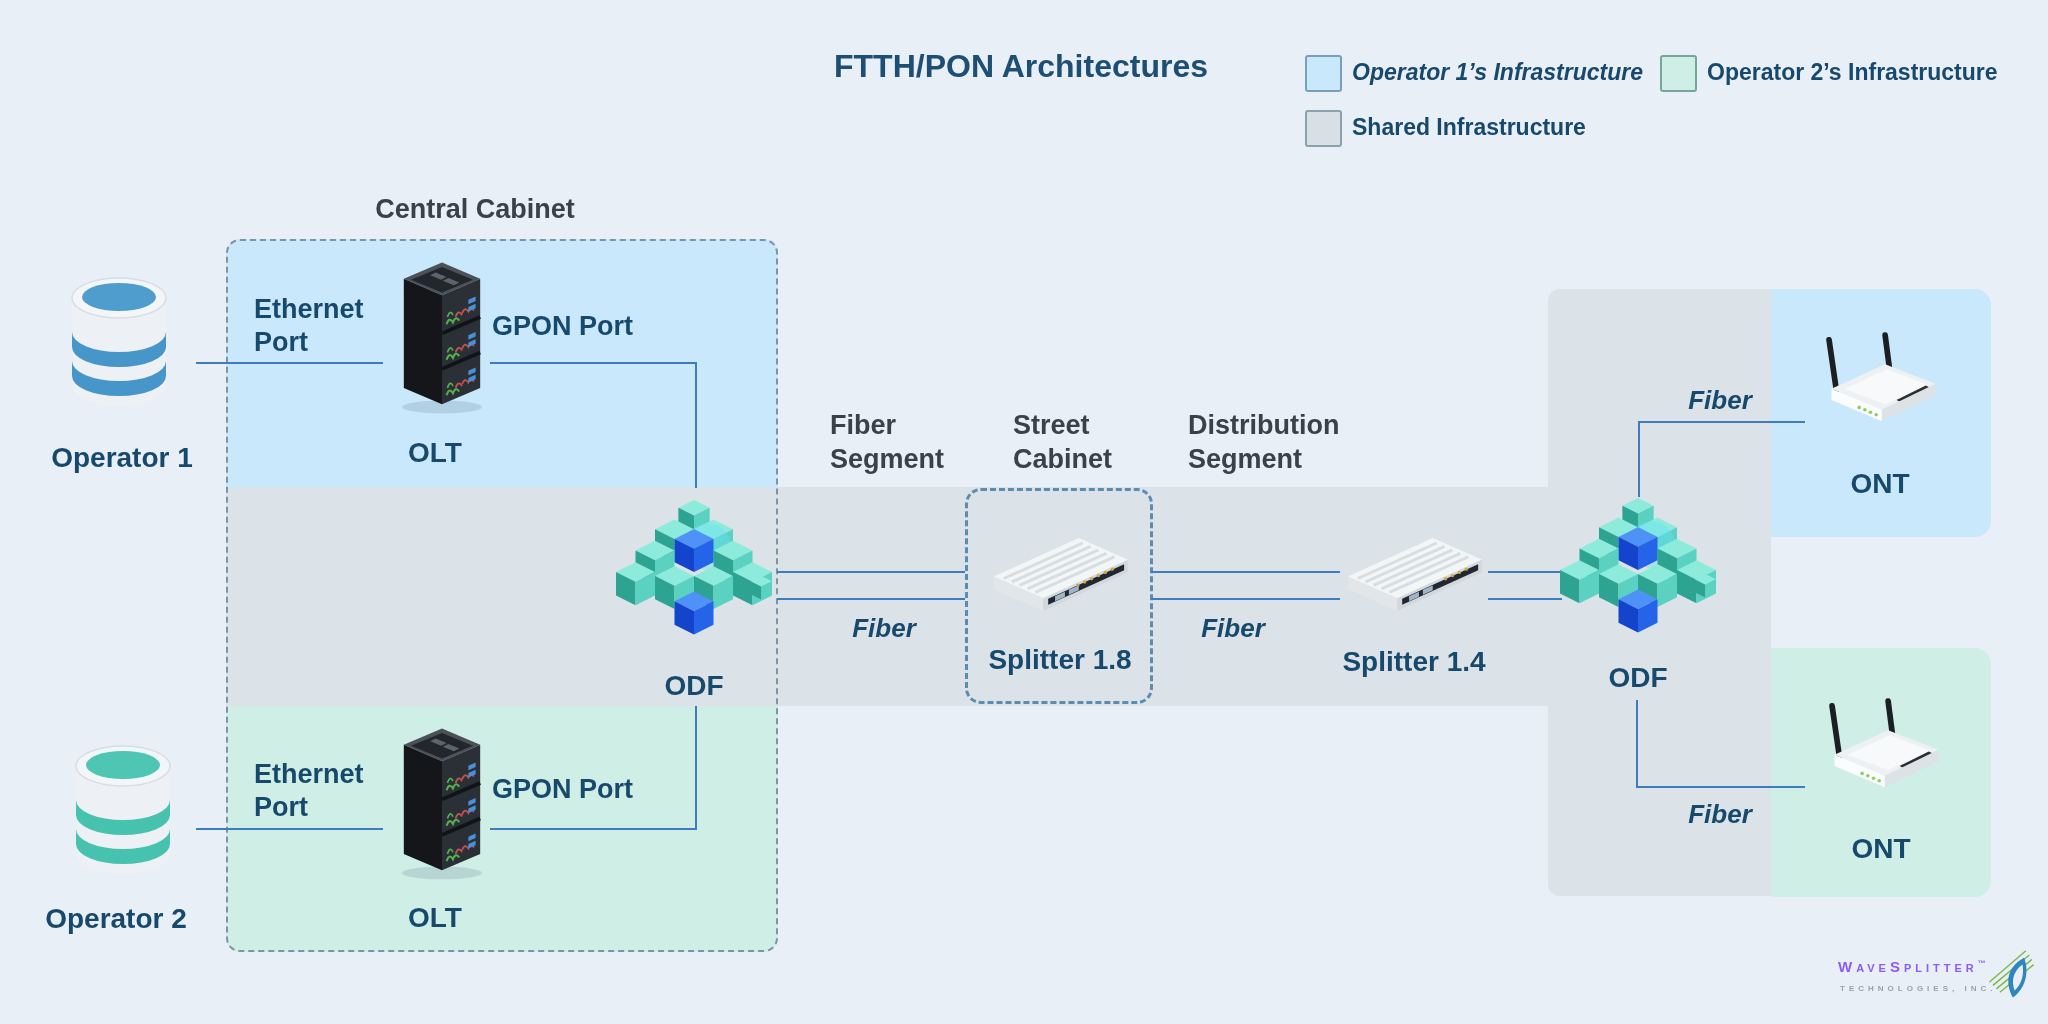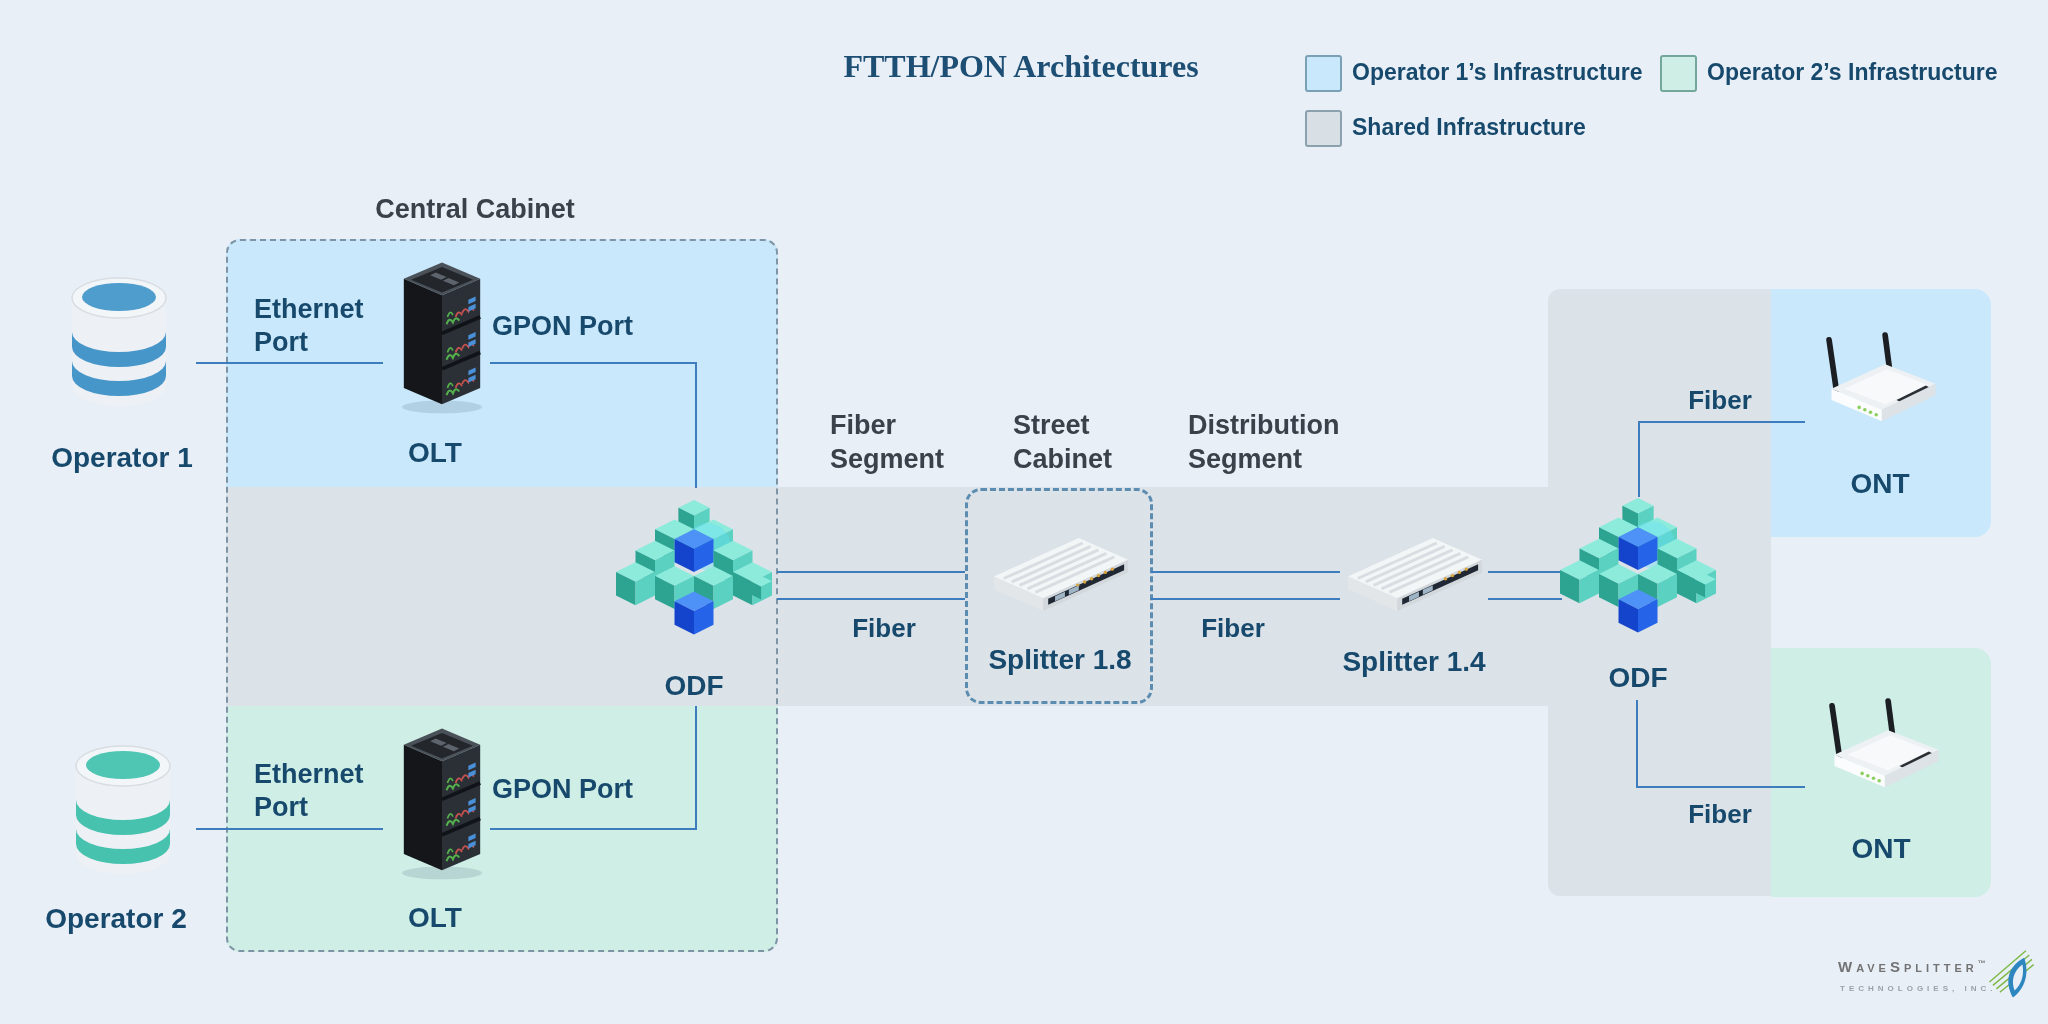--- a/index.html
+++ b/index.html
@@ -10,31 +10,31 @@
   .z-op2{background:#cfeee6;}
   .z-shared{background:#dbe2e8;}
   .co-box{position:absolute;border:2px dashed #7e94a4;border-radius:14px;}
   .cab-box{position:absolute;border:3px dashed #5c8cb0;border-radius:16px;}
   .hline{position:absolute;height:2px;background:#3e7dbd;}
   .vline{position:absolute;width:2px;background:#3e7dbd;}
   .lbl{position:absolute;font-weight:bold;color:#17496d;text-align:center;}
   .lbl-left{text-align:left;}
   .navy28{font-size:28px;line-height:32px;}
   .navy27{font-size:27px;line-height:33px;}
-  .fiber{font-size:26px;line-height:30px;}
+  .fiber{font-size:26px;line-height:30px;font-style:italic;}
   .char{position:absolute;font-weight:bold;color:#3a414b;font-size:27px;line-height:34px;}
-  .title{position:absolute;font-weight:bold;color:#1d4e74;font-size:32px;text-align:center;font-family:Liberation Serif, serif;}
+  .title{position:absolute;font-weight:bold;color:#1d4e74;font-size:32px;text-align:center;}
   .legend-label{position:absolute;font-weight:bold;color:#17496d;font-size:23px;line-height:34px;}
   .swatch{position:absolute;width:33px;height:33px;border-radius:3px;}
   .sw1{background:#c9e8fb;border:2px solid #7aa0b6;}
   .sw2{background:#cfeee6;border:2px solid #74a79b;}
   .sw3{background:#d8e0e6;border:2px solid #8ba1ad;}
   .icon{position:absolute;}
   .icon svg{display:block;width:100%;height:100%;}
-  .logo-brand{position:absolute;color:#737373;font-size:15px;font-weight:bold;letter-spacing:4px;
+  .logo-brand{position:absolute;color:#8b5cf6;font-size:15px;font-weight:bold;letter-spacing:4px;
               font-variant:small-caps;white-space:nowrap;}
   .logo-sub{position:absolute;color:#9aa1a7;font-size:8px;font-weight:bold;letter-spacing:4px;white-space:nowrap;}
   .tm{font-size:8px;vertical-align:super;letter-spacing:0;}
 </style>
 </head>
 <body>
 
 <svg width="0" height="0" style="position:absolute" aria-hidden="true">
   <defs>
     <g id="cube-t">
@@ -66,21 +66,21 @@
   <div class="zone z-shared" style="left:1548px;top:289px;width:223px;height:607px;border-radius:12px 0 0 12px;"></div>
   <div class="zone z-op1" style="left:1771px;top:289px;width:220px;height:248px;border-radius:0 16px 16px 0;"></div>
   <div class="zone z-op2" style="left:1771px;top:648px;width:220px;height:249px;border-radius:0 16px 16px 0;"></div>
 
   <div class="co-box" style="left:226px;top:239px;width:548px;height:709px;"></div>
   <div class="cab-box" style="left:965px;top:488px;width:182px;height:210px;"></div>
 
   <div class="title" style="left:771px;top:48px;width:500px;">FTTH/PON Architectures</div>
 
   <div class="swatch sw1" style="left:1305px;top:55px;"></div>
-  <div class="legend-label" style="left:1352px;top:55px;">Operator 1’s Infrastructure</div>
+  <div class="legend-label" style="left:1352px;top:55px;font-style:italic;">Operator 1’s Infrastructure</div>
   <div class="swatch sw2" style="left:1660px;top:55px;"></div>
   <div class="legend-label" style="left:1707px;top:55px;">Operator 2’s Infrastructure</div>
   <div class="swatch sw3" style="left:1305px;top:110px;"></div>
   <div class="legend-label" style="left:1352px;top:110px;">Shared Infrastructure</div>
 
   <div class="char" style="left:345px;top:192px;width:260px;text-align:center;">Central Cabinet</div>
   <div class="char" style="left:830px;top:408px;width:150px;">Fiber Segment</div>
   <div class="char" style="left:1188px;top:408px;width:190px;">Distribution Segment</div>
   <div class="char" style="left:1013px;top:408px;width:140px;">Street Cabinet</div>
 

